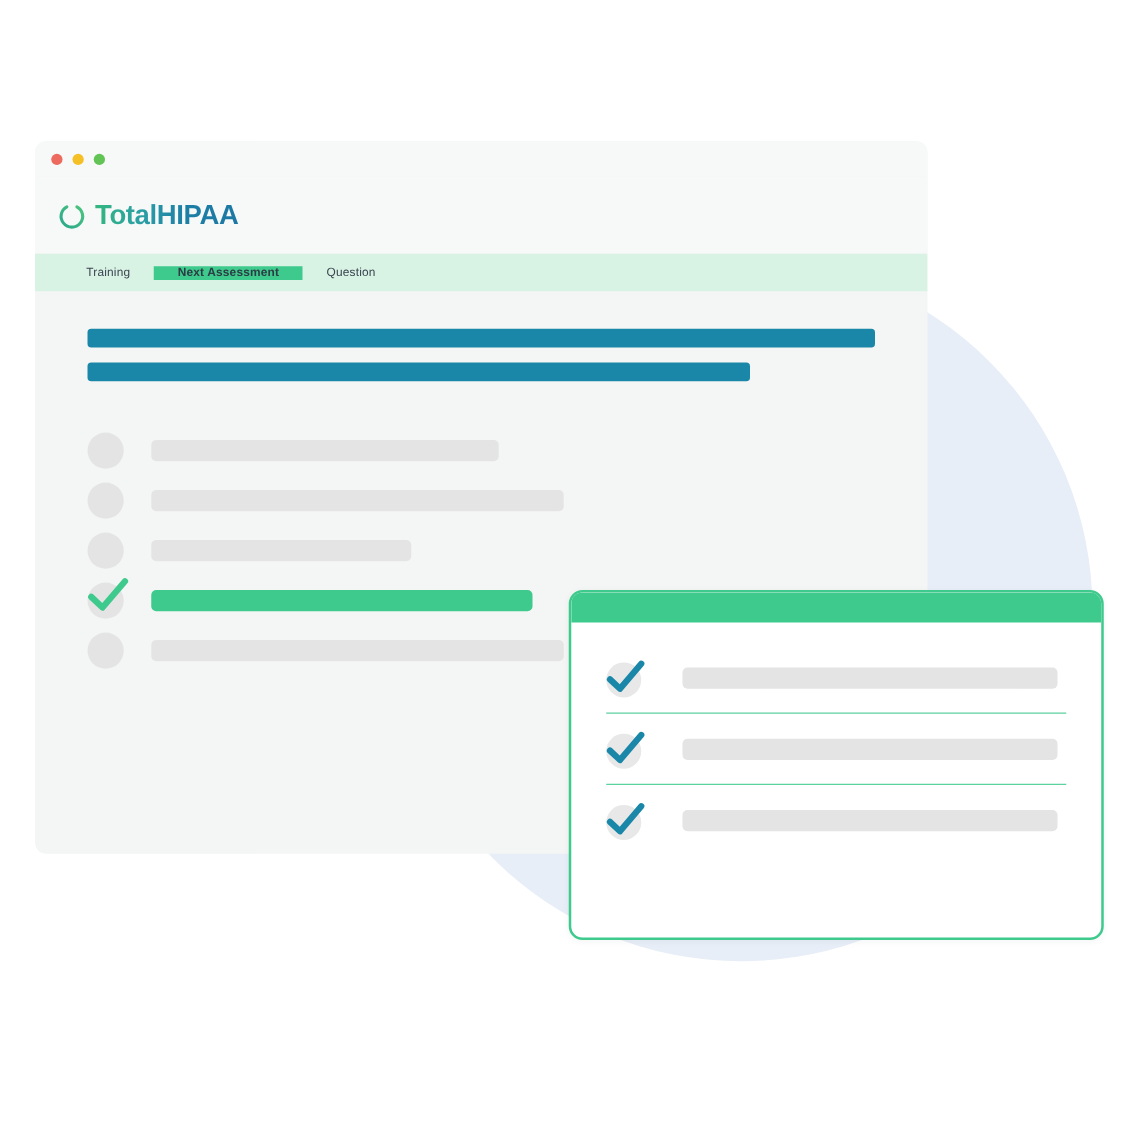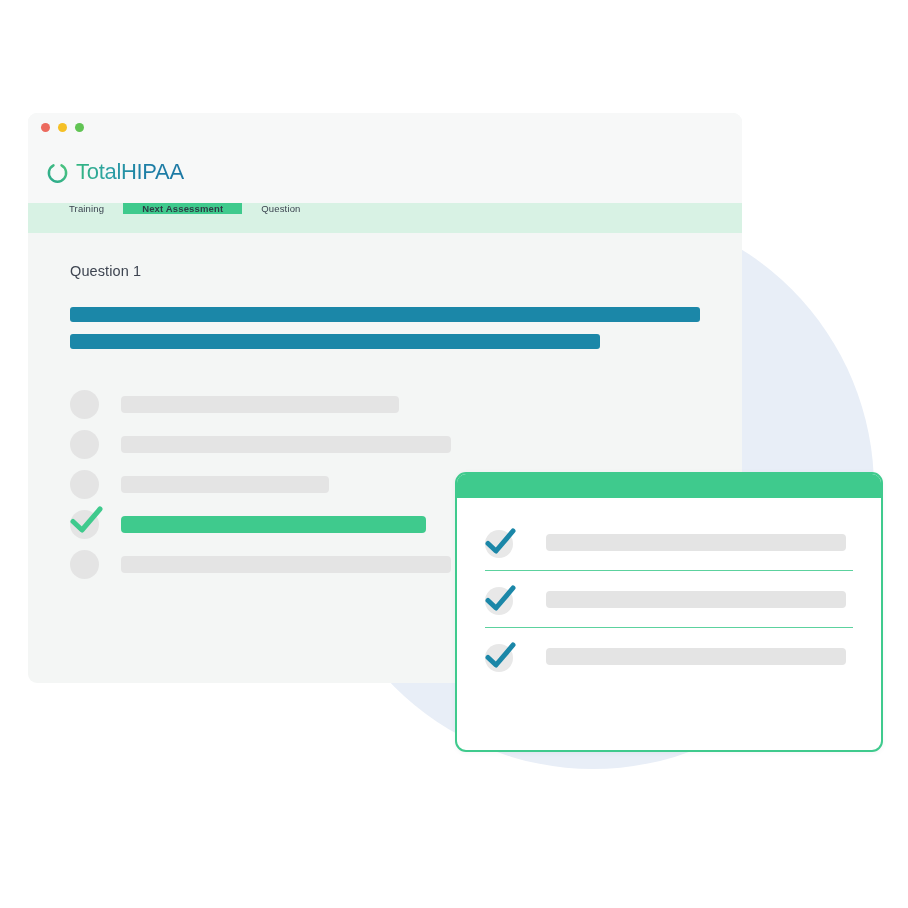--- a/index.html
+++ b/index.html
@@ -77,36 +77,36 @@
     gap: 7px;
   }
   .logo-mark {
     width: 23px;
     height: 23px;
     display: block;
     flex: 0 0 auto;
   }
   .logo-text {
     font-size: 22px;
-    font-weight: normal;
+    font-weight: bold;
     letter-spacing: -0.3px;
     line-height: 1;
     background: linear-gradient(90deg, #33b77f 0%, #2b9fa5 32%, #1d7fa6 62%, #1b78a4 100%);
     -webkit-background-clip: text;
     background-clip: text;
     color: transparent;
     -webkit-text-fill-color: transparent;
   }
 
   
   .navbar {
     height: 30px;
     background: #d8f2e4;
     display: flex;
-    align-items: flex-start;
+    align-items: center;
     padding-left: 22px;
     box-sizing: border-box;
   }
   .nav-tab {
     display: flex;
     align-items: center;
     justify-content: center;
     padding: 0 19px;
     font-size: 9.5px;
     color: #3b4450;
@@ -297,21 +297,20 @@
       <div class="nav-tab active">
         <span>Next Assessment</span>
       </div>
       <div class="nav-tab">
         <span>Question</span>
       </div>
     </div>
 
     <div class="content">
 
-      <h2 class="question-title">Question 1</h2>
 
       <div>
         <div class="qbar" style="width: 630px; background: rgb(27, 135, 168);"></div>
         <div class="qbar" style="width: 530px; background: rgb(27, 135, 168);"></div>
       </div>
 
       <div class="options">
 
         <div class="option-row">
           <span class="option-circle"></span>

